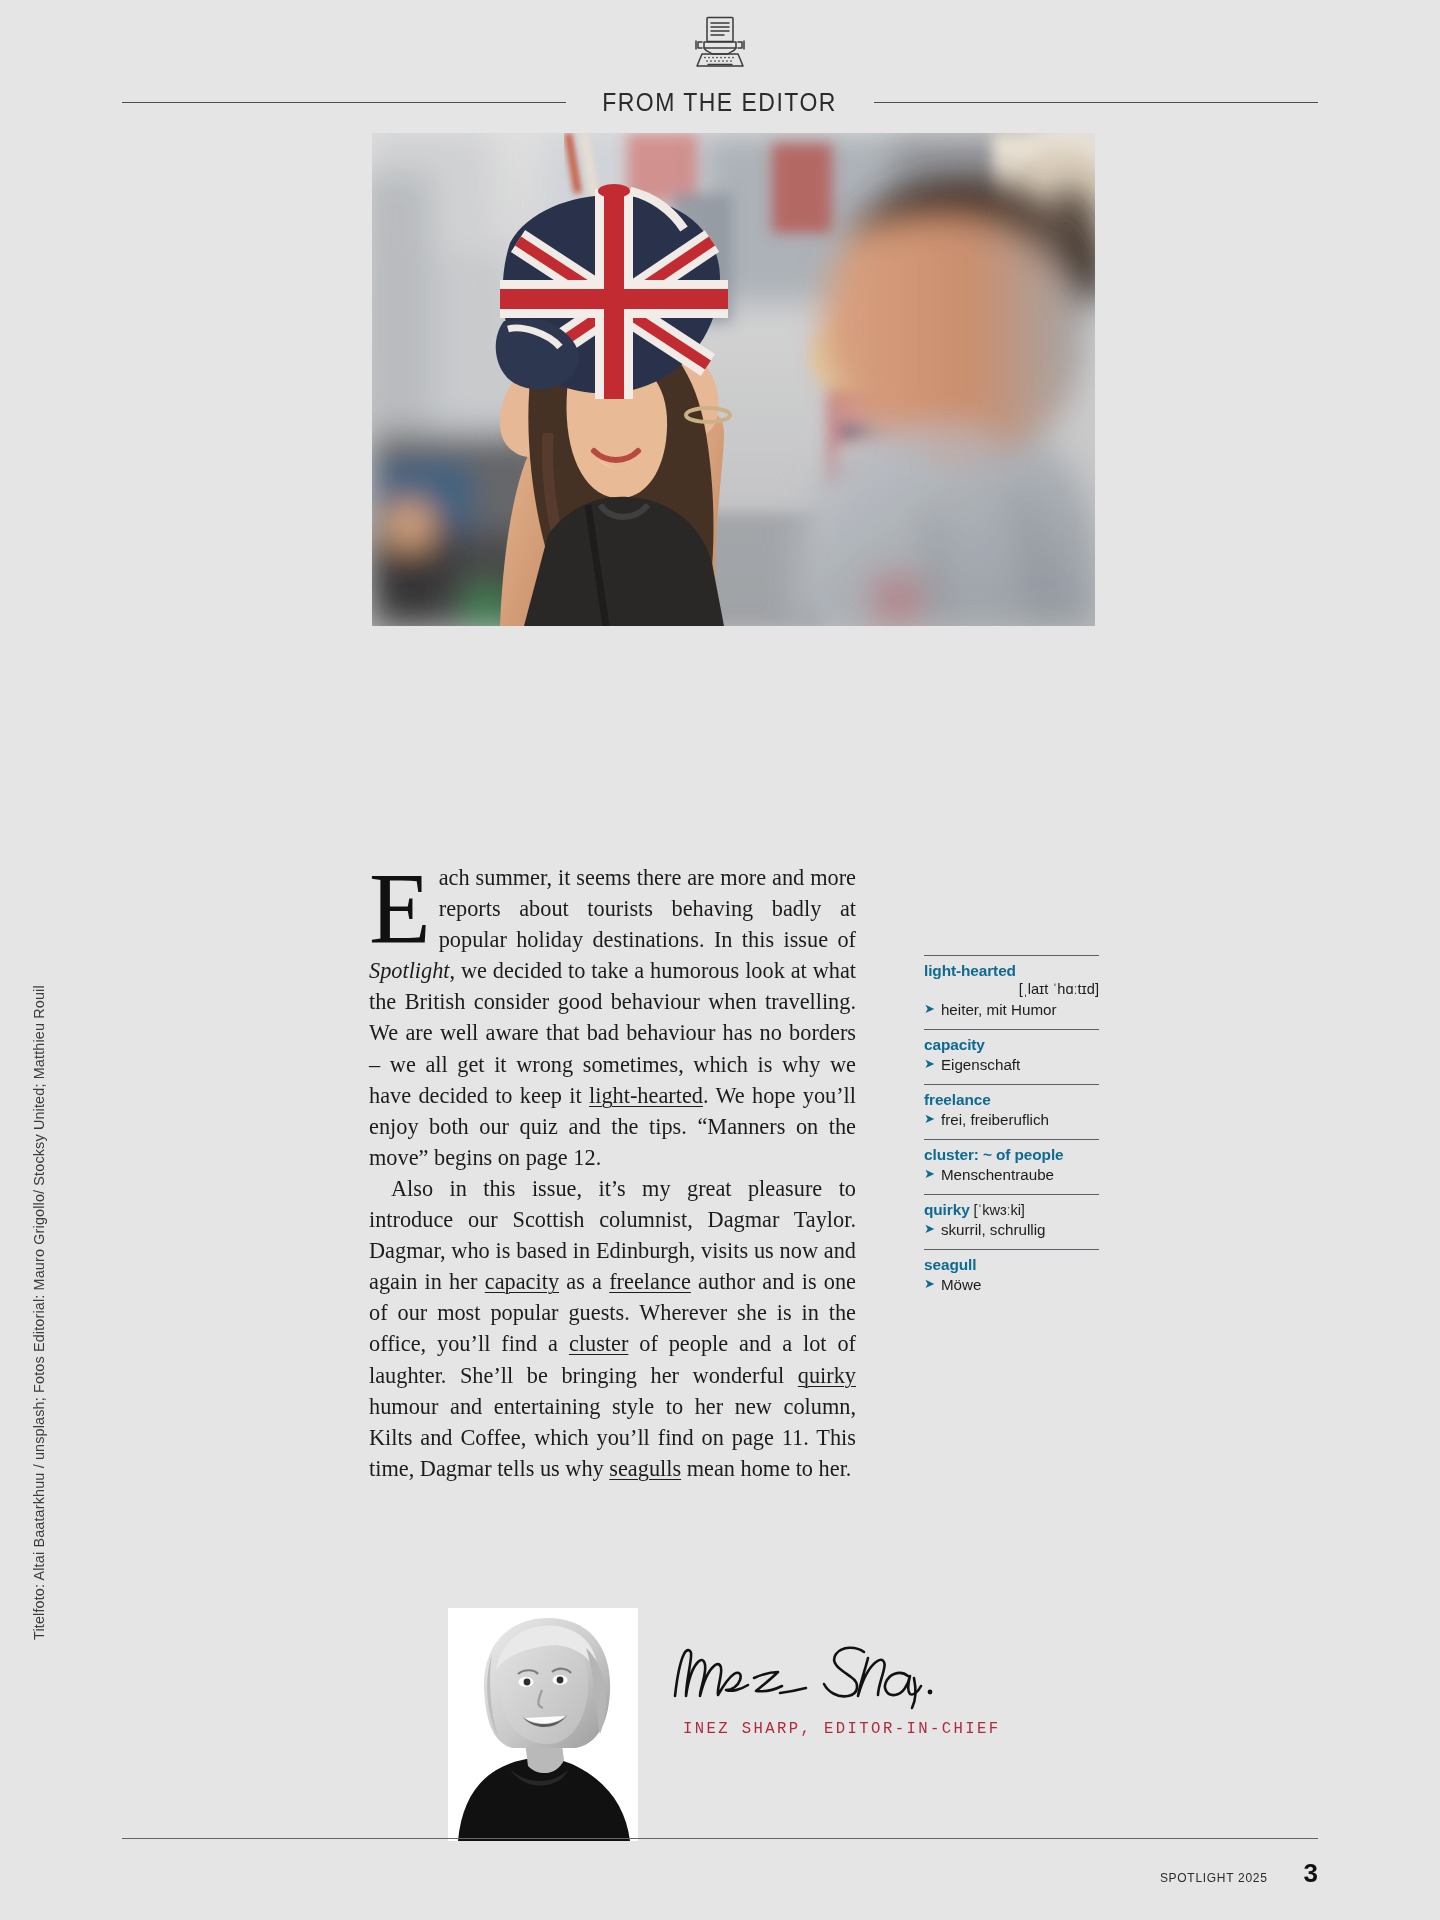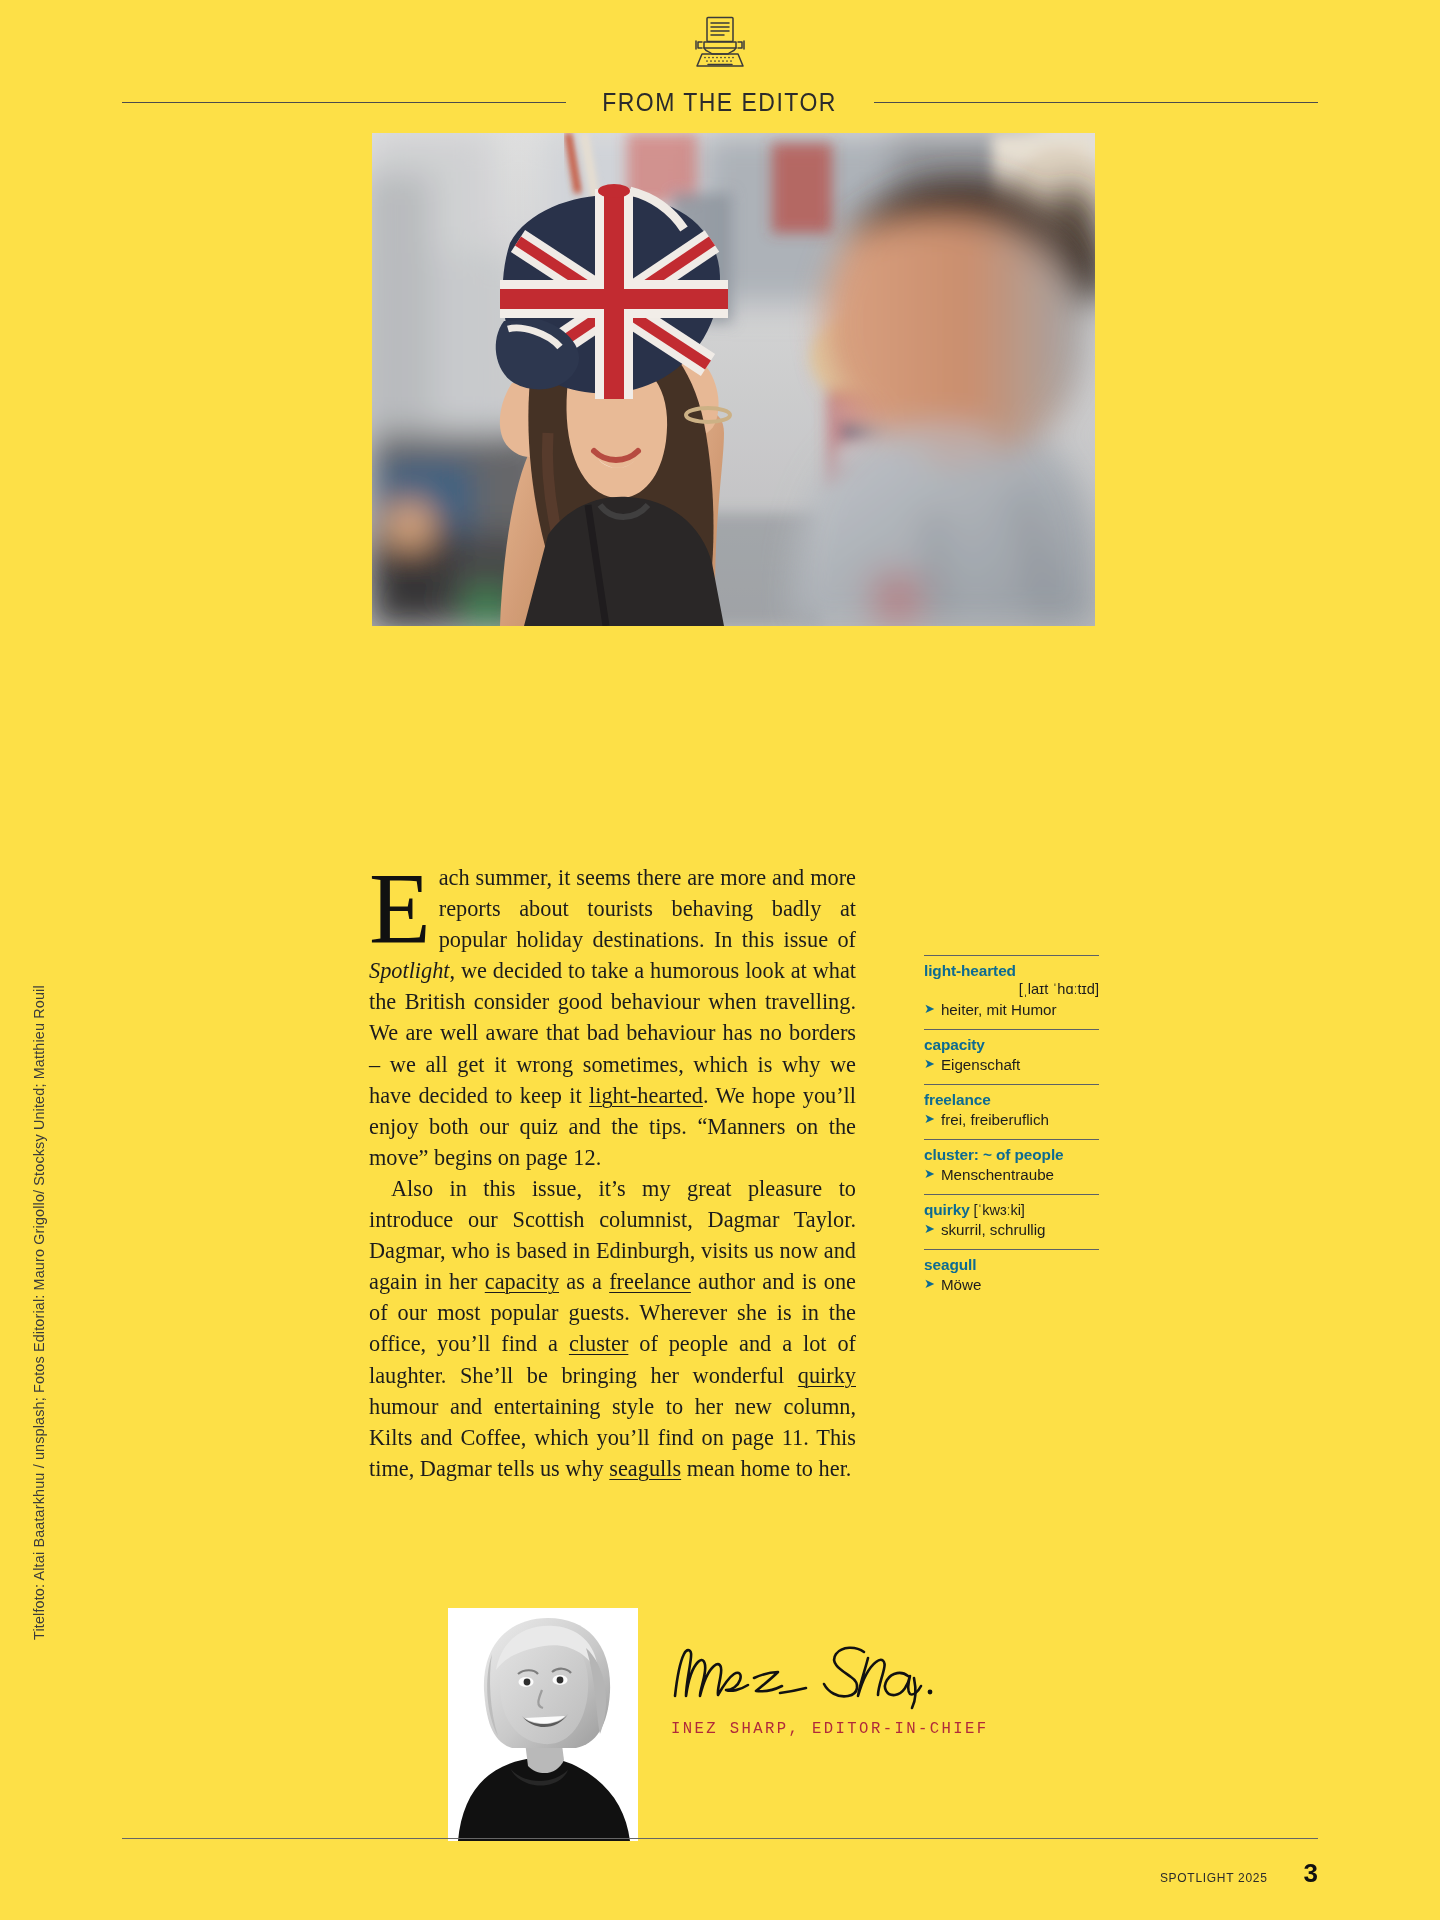--- a/index.html
+++ b/index.html
@@ -13,21 +13,21 @@
   body {
     font-family: "Liberation Serif", serif;
     position: relative;
     overflow: hidden;
   }
 
   .page {
     position: relative;
     width: 1440px;
     height: 1920px;
-    background: #fde047;
+    background: #e5e5e5;
   }
 
   
   .masthead {
     position: absolute;
     top: 0;
     left: 0;
     width: 1440px;
     height: 120px;
   }
@@ -221,21 +221,21 @@
     height: 72px;
     display: block;
   }
 
   .signature-caption {
     font-family: "Liberation Mono", monospace;
     font-size: 15.6px;
     letter-spacing: 2.4px;
     color: #b02a3a;
     margin-top: 10px;
-    margin-left: 3px;
+    margin-left: 15px;
     white-space: nowrap;
   }
 
   
   .footer-rule {
     position: absolute;
     left: 122px;
     right: 122px;
     top: 1838px;
     height: 1px;

